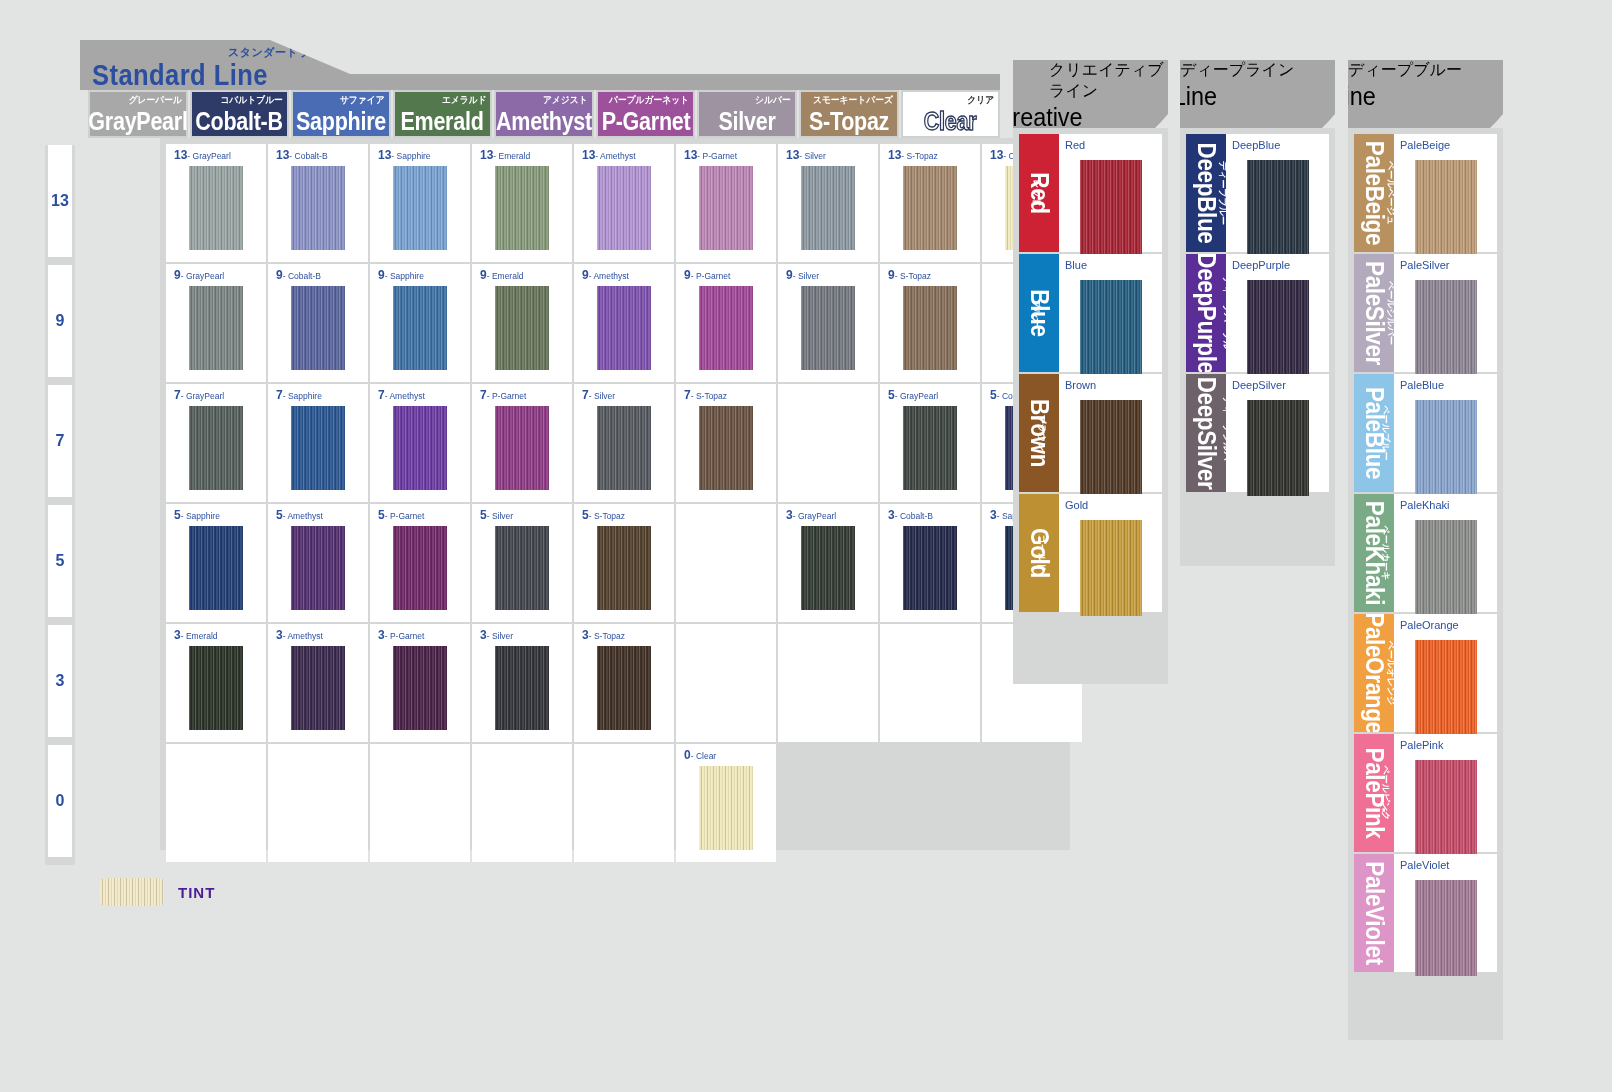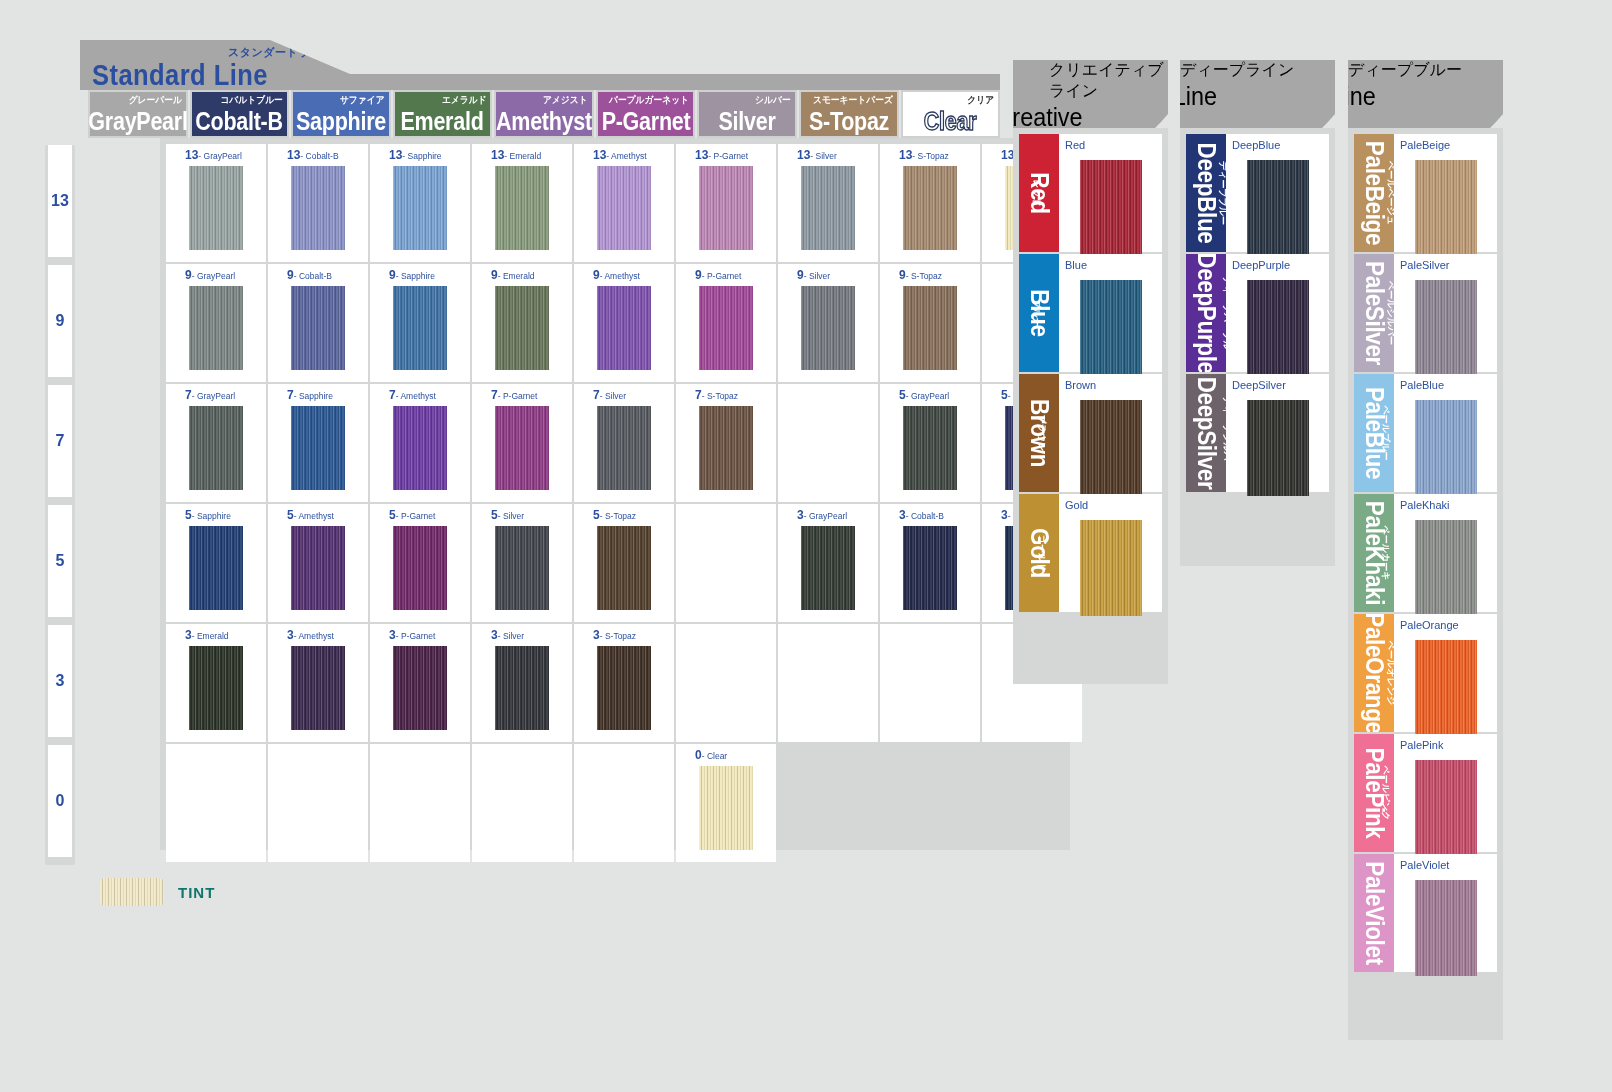--- a/index.html
+++ b/index.html
@@ -75,21 +75,21 @@
     position:absolute; left:6px; top:6px;
     display: grid;
     grid-template-columns: repeat(9, 100px);
     grid-template-rows: repeat(6, 118px);
     gap: 2px;
   }
   .cell {
     background: #ffffff; position: relative; overflow: hidden;
   }
   .cell .lbl {
-    position: absolute; left: 19px; top: 4px; font-size: 8.5px;
+    position: absolute; left: 8px; top: 4px; font-size: 8.5px;
     color: #2b4f9e; white-space: nowrap;
   }
   .cell .lbl b { font-size: 12px; font-weight: bold; }
   .swatch {
     position: absolute; left: 50%; transform: translateX(-50%);
     top: 22px; width: 54px; height: 84px;
   }
   .cell.empty { background: #ffffff; }
 
   
@@ -112,21 +112,21 @@
   .rownum {
     position: absolute; left: 3px; width: 24px; height: 112px;
     background: #ffffff;
     display: flex; align-items: center; justify-content: center;
     font-size: 16px; font-weight: bold; color: #2b4f9e;
   }
 
   
   #tint { position: absolute; left: 100px; top: 878px; display:flex; align-items:center; }
   #tint-swatch { width: 64px; height: 28px; border-radius: 5px; overflow:hidden; }
-  #tint-label { margin-left: 14px; font-size: 15px; font-weight: bold; color:#0f766e; letter-spacing:1px; }
+  #tint-label { margin-left: 14px; font-size: 15px; font-weight: bold; color:#4c1d95; letter-spacing:1px; }
 
   
   .side-head {
     position: relative; height: 68px; background: #a7a7a7;
   }
   .side-head .jp { top: 10px; right: 12px; }
   .side-head .en { bottom: 4px; left: 50%; transform: translateX(-50%) scaleX(.9); font-size: 26px; }
 
   .side-body { background: #d5d6d6; padding: 6px; }
   .side-row { display: flex; margin-bottom: 2px; background: transparent; }

